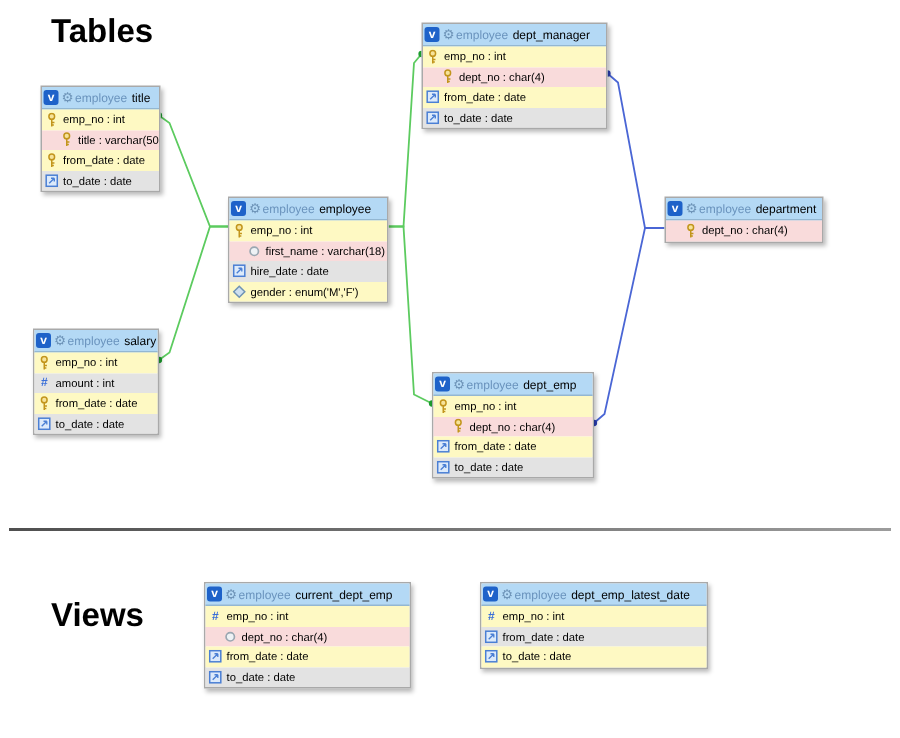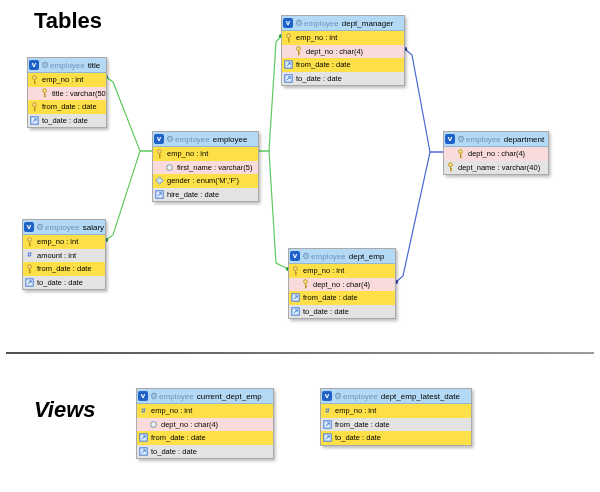--- a/index.html
+++ b/index.html
@@ -18,21 +18,21 @@
   .hd{height:14px;background:var(--header-bg);display:flex;align-items:center;
       border-bottom:1px solid #93b7d2;padding-left:1px;white-space:nowrap;overflow:hidden;}
   .vbadge{display:inline-block;width:10px;height:10px;background:var(--badge-bg);
       color:#fff;font-size:8px;font-weight:700;line-height:10px;text-align:center;
       border-radius:2px;flex:0 0 auto;}
   .gear{font-size:9px;color:#6e94b8;line-height:10px;margin:0 1px 0 2px;flex:0 0 auto;}
   .schema{font-size:8px;color:var(--schema-text);margin-right:3px;flex:0 0 auto;}
   .tname{font-size:8px;font-weight:400;color:#000;flex:0 0 auto;}
   .row{height:13.5px;display:flex;align-items:center;padding-left:2px;white-space:nowrap;
        overflow:hidden;box-sizing:border-box;}
-  .bg-white{background:#fde047;} .bg-pink{background:var(--row-pink);padding-left:12px;} .bg-gray{background:var(--row-gray);}
+  .bg-white{background:#fef9c3;} .bg-pink{background:var(--row-pink);padding-left:12px;} .bg-gray{background:var(--row-gray);}
   .cicon{width:9px;height:10px;flex:0 0 auto;margin-right:3px;display:inline-flex;
          align-items:center;justify-content:center;}
   .cicon svg{display:block;}
   .numglyph{font-size:8px;font-weight:700;color:#3a6fd8;line-height:10px;}
   .ctext{font-size:7.5px;color:#000;}
 </style>
 </head>
 <body>
 
 <div id="canvas">
@@ -44,21 +44,21 @@
       <polyline points="259,151 269,151 276,42 281,36" fill="none" stroke="#5ccb5f" stroke-width="1.2"></polyline>
       <circle cx="281" cy="36" r="2.1" fill="#1d9e2f"></circle>
       <polyline points="259,151 269,151 276,263 288,269" fill="none" stroke="#5ccb5f" stroke-width="1.2"></polyline>
       <circle cx="288" cy="269" r="2.1" fill="#1d9e2f"></circle>
       <polyline points="405,49 412,55 430,152 443,152" fill="none" stroke="#4a66d5" stroke-width="1.2"></polyline>
       <circle cx="405" cy="49" r="2.1" fill="#2b3fb5"></circle>
       <polyline points="396,282 403,276 430,152 443,152" fill="none" stroke="#4a66d5" stroke-width="1.2"></polyline>
       <circle cx="396" cy="282" r="2.1" fill="#2b3fb5"></circle>
     </svg>
   <div class="heading" id="h-tables" style="left: 34px; top: 8px;">Tables</div>
-  <div class="heading" id="h-views" style="left: 34px; top: 397px; font-style: italic;">Views</div>
+  <div class="heading" id="h-views" style="left: 34px; top: 397px;">Views</div>
   <div class="divider" id="divider" style="left: 6px; top: 352px; width: 588px;"></div>
   <div id="tables-layer">
       <div class="tbl" style="left: 27px; top: 57px; width: 80px;">
     <div class="hd">
       <span class="vbadge">v</span>
       <span class="gear">⚙</span>
       <span class="schema">employee</span>
       <span class="tname">title</span>
     </div>
   <div class="row bg-white">
@@ -113,39 +113,39 @@
             </svg>
           </span>
           <span class="ctext">emp_no : int</span>
         </div>
         <div class="row bg-pink">
           <span class="cicon">
             <svg width="9" height="9" viewBox="0 0 9 9">
               <circle cx="4.5" cy="4.5" r="2.8" fill="#eef2f5" stroke="#9aa7b1" stroke-width="1.1"></circle>
             </svg>
           </span>
-          <span class="ctext">first_name : varchar(5)</span>
+          <span class="ctext">first_name : varchar(18)</span>
+        </div>
+        <div class="row bg-gray">
+          <span class="cicon">
+            <svg width="9" height="9" viewBox="0 0 9 9">
+              <rect x="0.8" y="0.8" width="7.4" height="7.4" fill="#dceafb" stroke="#4a7fd4" stroke-width="1"></rect>
+              <path d="M2.8 6.2 L6.2 2.8 M6.2 2.8 h-2.2 M6.2 2.8 v2.2" stroke="#4a7fd4" stroke-width="0.9" fill="none"></path>
+            </svg>
+          </span>
+          <span class="ctext">hire_date : date</span>
         </div>
         <div class="row bg-white">
           <span class="cicon">
             <svg width="9" height="9" viewBox="0 0 9 9">
               <path d="M4.5 0.8 L8.2 4.5 L4.5 8.2 L0.8 4.5 Z" fill="#cfe0ef" stroke="#6f93b5" stroke-width="1"></path>
             </svg>
           </span>
           <span class="ctext">gender : enum('M','F')</span>
         </div>
-        <div class="row bg-gray">
-          <span class="cicon">
-            <svg width="9" height="9" viewBox="0 0 9 9">
-              <rect x="0.8" y="0.8" width="7.4" height="7.4" fill="#dceafb" stroke="#4a7fd4" stroke-width="1"></rect>
-              <path d="M2.8 6.2 L6.2 2.8 M6.2 2.8 h-2.2 M6.2 2.8 v2.2" stroke="#4a7fd4" stroke-width="0.9" fill="none"></path>
-            </svg>
-          </span>
-          <span class="ctext">hire_date : date</span>
-        </div>
       </div>
       <div class="tbl" style="left: 281px; top: 15px; width: 124px;">
     <div class="hd">
       <span class="vbadge">v</span>
       <span class="gear">⚙</span>
       <span class="schema">employee</span>
       <span class="tname">dept_manager</span>
     </div>
   <div class="row bg-white">
           <span class="cicon">
@@ -192,29 +192,20 @@
       <span class="tname">department</span>
     </div>
   <div class="row bg-pink">
           <span class="cicon">
             <svg width="9" height="10" viewBox="0 0 9 10">
               <circle cx="4.5" cy="2.6" r="1.9" fill="#f6e39a" stroke="#c2951c" stroke-width="1"></circle>
               <path d="M4.5 4.5 V9.3 M4.5 6.7 h1.8 M4.5 8.4 h1.4" stroke="#c2951c" stroke-width="1" fill="none"></path>
             </svg>
           </span>
           <span class="ctext">dept_no : char(4)</span>
-        </div>
-        <div class="row bg-gray">
-          <span class="cicon">
-            <svg width="9" height="10" viewBox="0 0 9 10">
-              <circle cx="4.5" cy="2.6" r="1.9" fill="#f6e39a" stroke="#c2951c" stroke-width="1"></circle>
-              <path d="M4.5 4.5 V9.3 M4.5 6.7 h1.8 M4.5 8.4 h1.4" stroke="#c2951c" stroke-width="1" fill="none"></path>
-            </svg>
-          </span>
-          <span class="ctext">dept_name : varchar(40)</span>
         </div>
       </div>
       <div class="tbl" style="left: 22px; top: 219px; width: 84px;">
     <div class="hd">
       <span class="vbadge">v</span>
       <span class="gear">⚙</span>
       <span class="schema">employee</span>
       <span class="tname">salary</span>
     </div>
   <div class="row bg-white">

